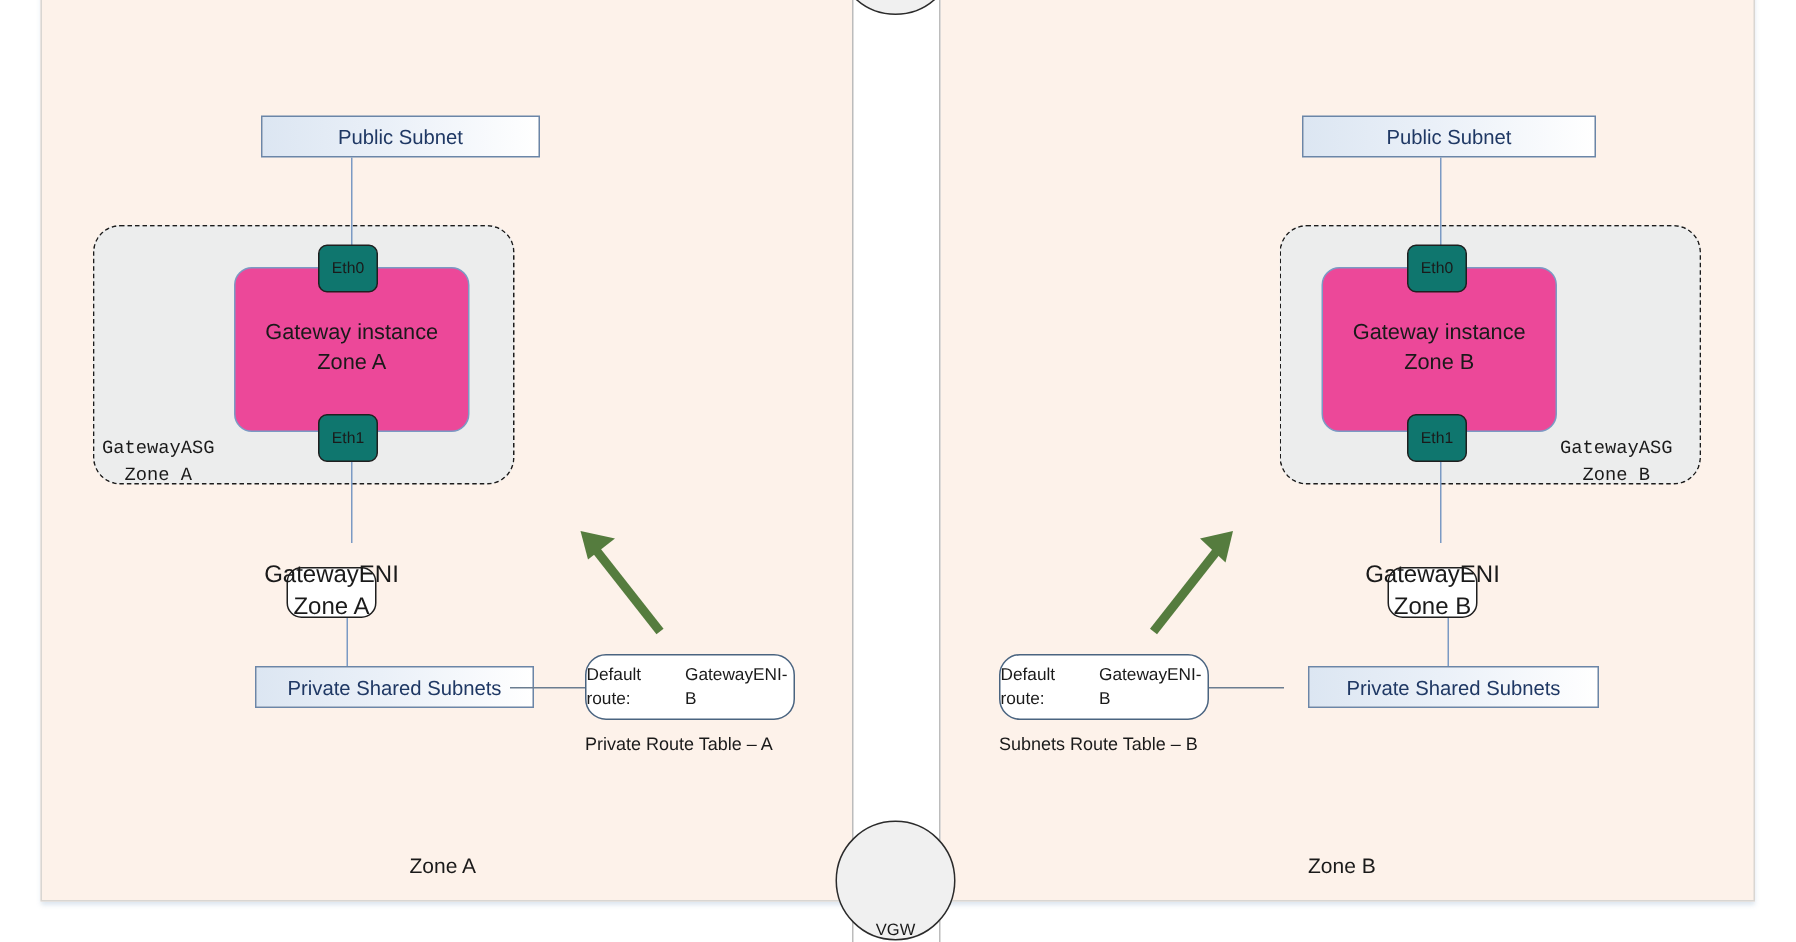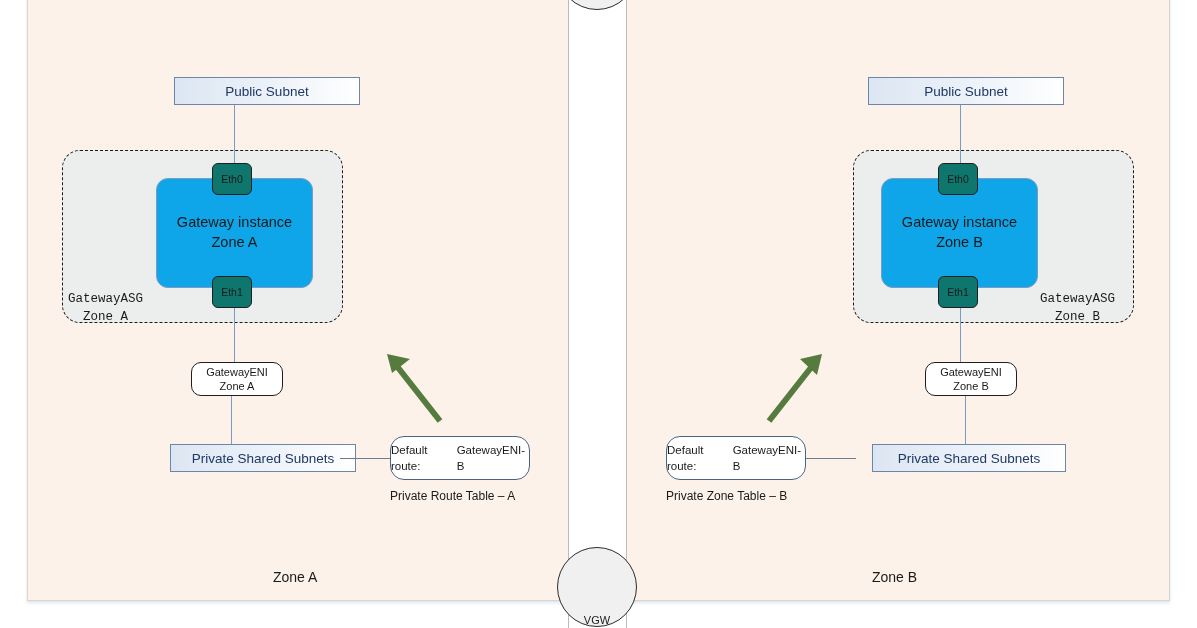--- a/index.html
+++ b/index.html
@@ -97,21 +97,21 @@
     text-align: center;
     white-space: nowrap;
     font-family: Liberation Mono, monospace;
   }
 
   
   .gw-instance {
     position: absolute;
     width: 157px;
     height: 110px;
-    background: #0ea5e9;
+    background: #ec4899;
     border: 1.3px solid #7b9ac4;
     border-radius: 12px;
     box-sizing: border-box;
     display: flex;
     flex-direction: column;
     align-items: center;
     justify-content: center;
     font-size: 14.5px;
     color: #1a1a1a;
     line-height: 1.35;
@@ -130,34 +130,35 @@
     align-items: center;
     justify-content: center;
     font-size: 10.5px;
     color: #1a1a1a;
     z-index: 6;
   }
 
   
   .eni-chip {
     position: absolute;
-    width: 92px;
+    width: 60px;
     height: 34px;
     background: #ffffff;
     border: 1.4px solid #1f1f1f;
     border-radius: 10px;
     box-sizing: border-box;
     display: flex;
     flex-direction: column;
     align-items: center;
     justify-content: center;
-    font-size: 11px;
+    font-size: 16px;
     color: #1a1a1a;
     line-height: 1.3;
     z-index: 6;
+    margin-top: 16px;
   }
 
   
   .route-box {
     position: absolute;
     width: 140px;
     height: 44px;
     background: #ffffff;
     border: 1.2px solid #4a6480;
     border-radius: 14px;
@@ -311,21 +312,21 @@
   <div class="subnet-bar" style="left:856px; top:444px; width:194px;">
     <span>Private Shared Subnets</span>
   </div>
 
   <div class="conn-h" style="left:806px; top:458px; width:50px;"></div>
 
   <div class="route-box" style="left:666px; top:436px;">
     <div>Default route:</div>
     <div>GatewayENI-B</div>
   </div>
-  <div class="route-caption" style="left:666px; top:489px; width:140px;">Private Zone Table – B</div>
+  <div class="route-caption" style="left:666px; top:489px; width:140px;">Subnets Route Table – B</div>
 
   <svg class="arrow-svg" style="left:755px; top:345px;" width="80" height="85" viewBox="0 0 80 85">
     <line x1="14" y1="76" x2="58" y2="20" stroke="#557c3e" stroke-width="6" stroke-linecap="butt"></line>
     <polygon points="67,9 62,30 45,14" fill="#557c3e"></polygon>
   </svg>
 
   <div class="zone-caption" style="left:872px; top:569px;">Zone B</div>
 
 </div>
 

